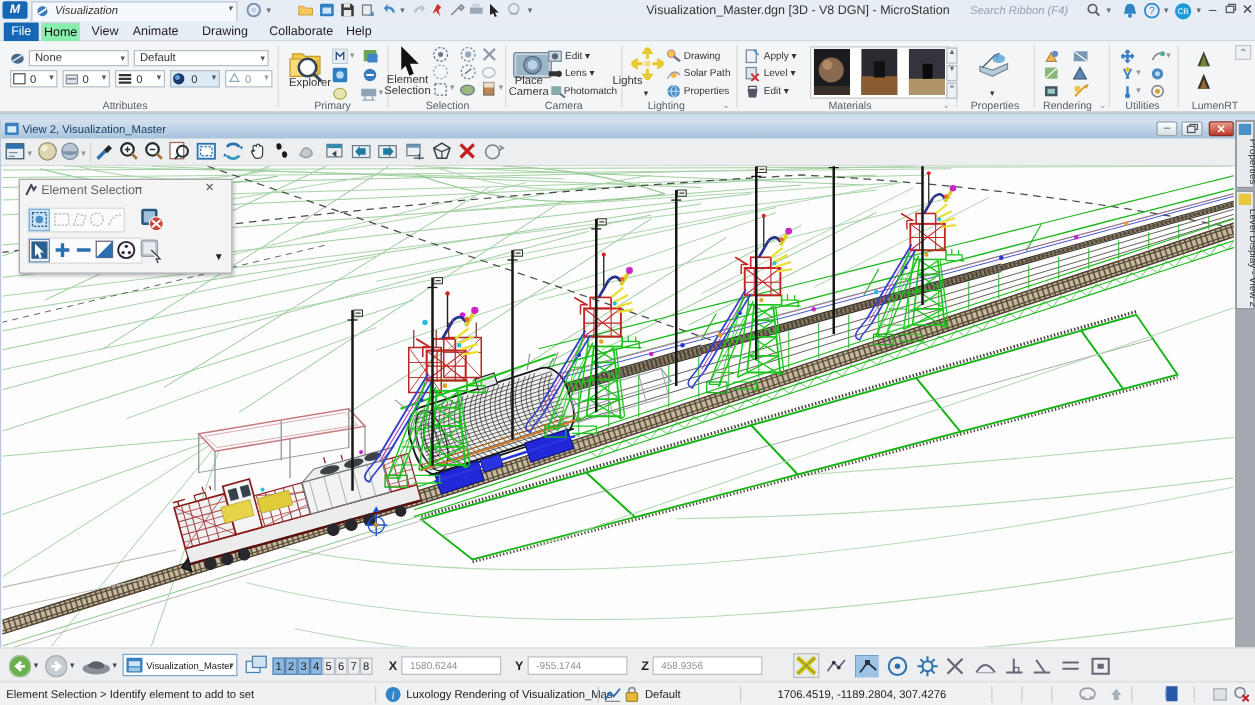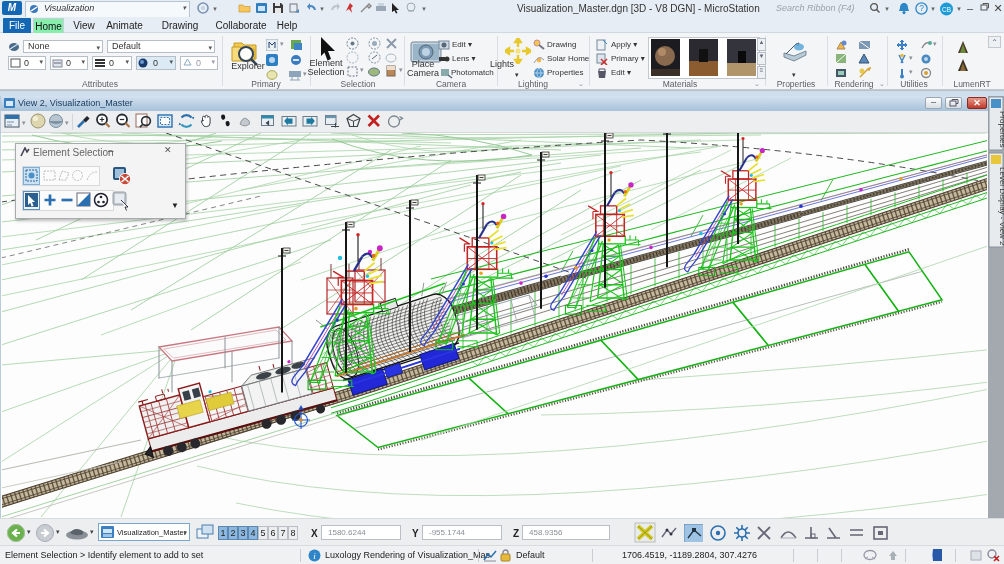--- a/index.html
+++ b/index.html
@@ -312,37 +312,37 @@
   <div class="gexp" style="left:515px;top:38px;color:#333">▾</div>
   <svg style="position:absolute;left:533px;top:6px" width="12" height="11">
       <circle cx="4" cy="4" r="3" fill="#f2c84b" stroke="#c89"></circle>
       <path d="M6 6 l5 4" stroke="#778" stroke-width="2"></path>
     </svg>
   <div class="rtext" style="left:547px;top:7px">Drawing</div>
   <svg style="position:absolute;left:533px;top:20px" width="12" height="11">
       <circle cx="6" cy="7" r="2.4" fill="#f2b84b"></circle>
       <path d="M1 10 q5 -9 10 -3" stroke="#99a" fill="none"></path>
     </svg>
-  <div class="rtext" style="left:547px;top:21px">Solar Home</div>
+  <div class="rtext" style="left:547px;top:21px">Solar Path</div>
   <svg style="position:absolute;left:533px;top:34px" width="12" height="12">
       <circle cx="6" cy="6" r="5" fill="#4a90c8"></circle>
       <path d="M1 6 h10 M6 1 a7 7 0 0 1 0 10 M6 1 a7 7 0 0 0 0 10" stroke="#cde" fill="none" stroke-width=".8"></path>
     </svg>
   <div class="rtext" style="left:547px;top:35px">Properties</div>
 
   <svg style="position:absolute;left:596px;top:6px" width="12" height="12">
       <rect x="1" y="1" width="8" height="10" fill="#eef2f6" stroke="#789"></rect>
       <path d="M7 1 l4 4" stroke="#38c"></path>
     </svg>
   <div class="rtext" style="left:611px;top:7px">Apply ▾</div>
   <svg style="position:absolute;left:596px;top:20px" width="12" height="12">
       <rect x="1" y="1" width="8" height="9" fill="#dde6ee" stroke="#789"></rect>
       <path d="M5 6 l6 6 M11 6 l-6 6" stroke="#c33" stroke-width="1.6"></path>
     </svg>
-  <div class="rtext" style="left:611px;top:21px">Primary ▾</div>
+  <div class="rtext" style="left:611px;top:21px">Level ▾</div>
   <svg style="position:absolute;left:596px;top:34px" width="12" height="12">
       <path d="M2 4 h8 l-1 7 h-6 Z" fill="#556"></path>
       <path d="M3 4 V2 h6 v2" stroke="#556" fill="none"></path>
     </svg>
   <div class="rtext" style="left:611px;top:35px">Edit ▾</div>
   <div style="position:absolute;left:648px;top:4px;width:112px;height:42px;background:#fff;border:1px solid #c2c8ce"></div>
   <svg style="position:absolute;left:651px;top:6px" width="29" height="37">
       <rect width="29" height="37" fill="#1c1c20"></rect>
       <circle cx="14" cy="17" r="10" fill="#8a6a4e"></circle>
       <circle cx="11" cy="13" r="4" fill="#b08a66"></circle>

